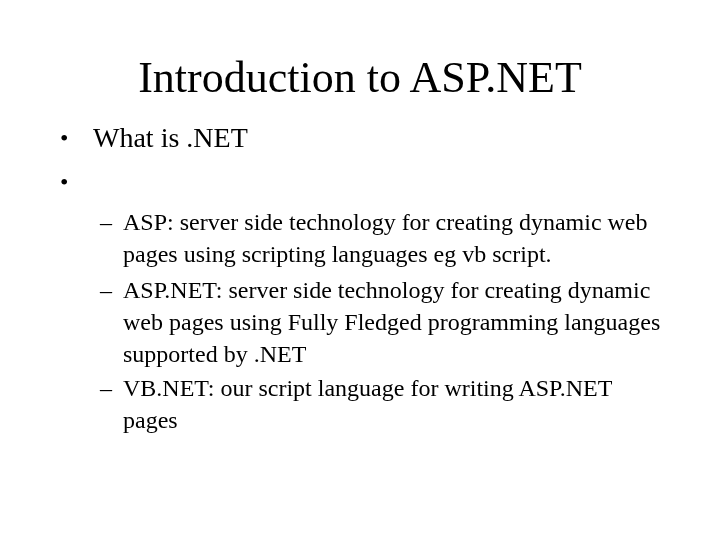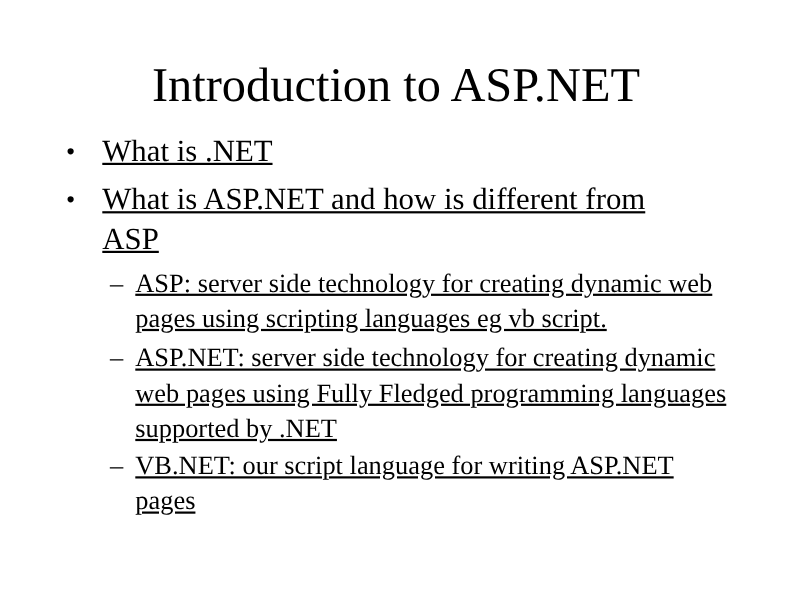--- a/index.html
+++ b/index.html
@@ -51,33 +51,31 @@
   }
   .l1 .marker {
     width: 37px;
     padding-left: 4px;
     box-sizing: border-box;
     font-size: 24px;
     line-height: 36px;
   }
   .l1 .text {
     width: 525px;
-    text-decoration: underline;
   }
   .l2 {
     font-size: 24px;
     line-height: 32px;
     margin-left: 44px;
   }
   .l2 .marker {
     width: 23px;
   }
   .l2 .text {
     width: 545px;
-    text-decoration: underline;
   }
   .l2.first {
     margin-top: 6px;
   }
   .l2.mid {
     margin-top: 4px;
   }
   .l2.last {
     margin-top: 2px;
   }
@@ -91,21 +89,20 @@
 
   <div class="content">
 
     <div class="li l1">
       <span class="marker">•</span>
       <span class="text">What is .NET</span>
     </div>
 
     <div class="li l1">
       <span class="marker">•</span>
-      <span class="text">What is ASP.NET and how is different from ASP</span>
     </div>
 
     <div class="li l2 first">
       <span class="marker">–</span>
       <span class="text">ASP: server side technology for creating dynamic web pages using scripting languages eg vb script.</span>
     </div>
 
     <div class="li l2 mid">
       <span class="marker">–</span>
       <span class="text">ASP.NET: server side technology for creating dynamic web pages using Fully Fledged programming languages supported by .NET</span>

